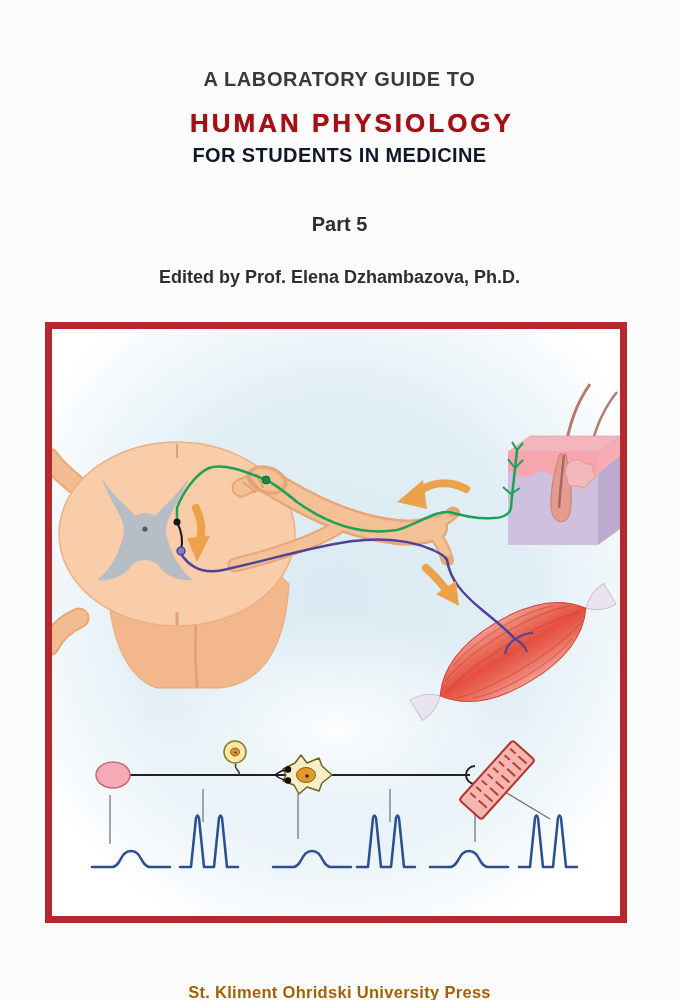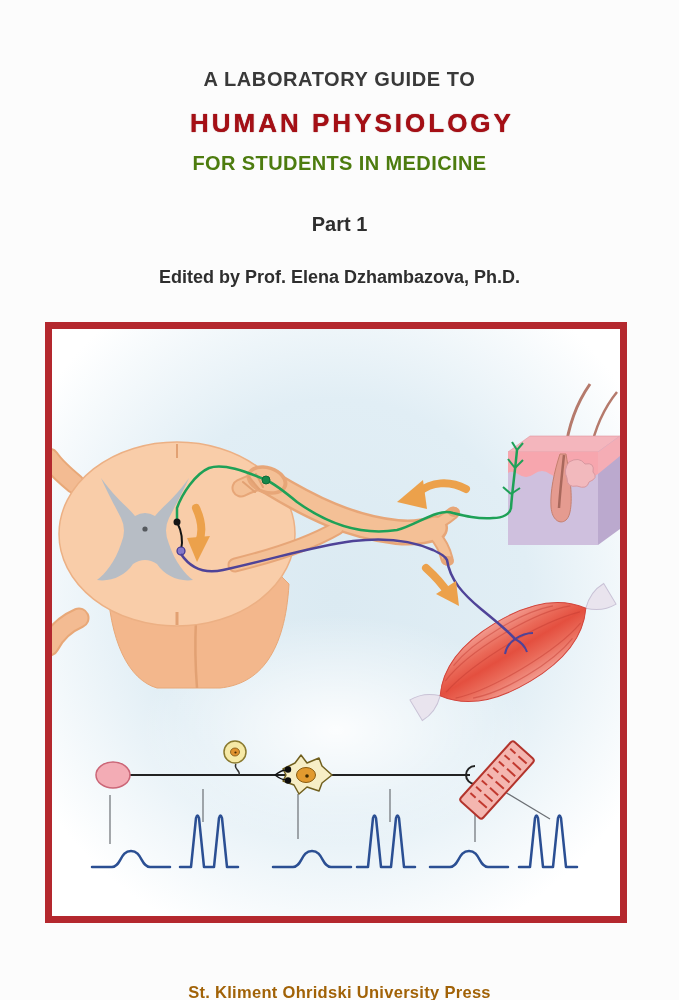--- a/index.html
+++ b/index.html
@@ -4,35 +4,35 @@
 <style>
   html,body{margin:0;padding:0;}
   body{
     width:679px;height:1000px;position:relative;overflow:hidden;
     background:#fcfcfc;
     font-family:"Liberation Sans", sans-serif;
   }
   .t{position:absolute;left:0;right:0;text-align:center;font-weight:bold;white-space:nowrap;}
   .line1{top:68px;font-size:20px;letter-spacing:.6px;color:#393939;}
   .line2{top:108px;font-size:26px;letter-spacing:3px;color:#a50f15;text-shadow:0 0 1px #7c0a0e;padding-left:25px;}
-  .line3{top:152px;font-size:20px;letter-spacing:.4px;color:#4d7c0f;}
+  .line3{top:144px;font-size:20px;letter-spacing:.4px;color:#0f172a;}
   .part{top:213px;font-size:20px;color:#2e2e2e;}
   .editor{top:267px;font-size:18px;color:#2e2e2e;}
   .publisher{top:943px;font-size:16.5px;color:#a16207;letter-spacing:.3px;margin-top:40px;}
   .frame-svg{position:absolute;left:45px;top:322px;}
 </style>
 </head>
 <body>
 
 <div>
 
   <div class="t line1">A LABORATORY GUIDE TO</div>
   <div class="t line2">HUMAN PHYSIOLOGY</div>
   <div class="t line3">FOR STUDENTS IN MEDICINE</div>
-  <div class="t part">Part 1</div>
+  <div class="t part">Part 5</div>
   <div class="t editor">Edited by Prof. Elena Dzhambazova, Ph.D.</div>
 
   <svg class="frame-svg" width="582" height="601" viewBox="0 0 582 601">
     <defs>
       <radialGradient id="blueBlob" cx="50%" cy="46%" r="62%">
         <stop offset="0%" stop-color="#dbeaf2"></stop>
         <stop offset="55%" stop-color="#e1eef5"></stop>
         <stop offset="100%" stop-color="#e1eef5" stop-opacity="0"></stop>
       </radialGradient>
       <radialGradient id="whiteGlow" cx="50%" cy="50%" r="50%">

